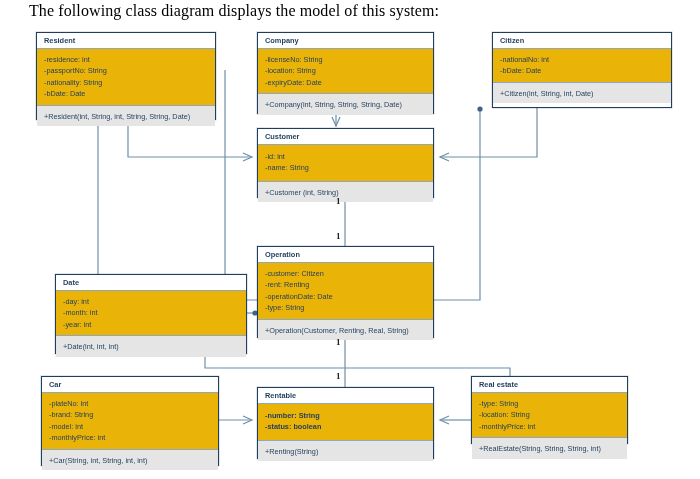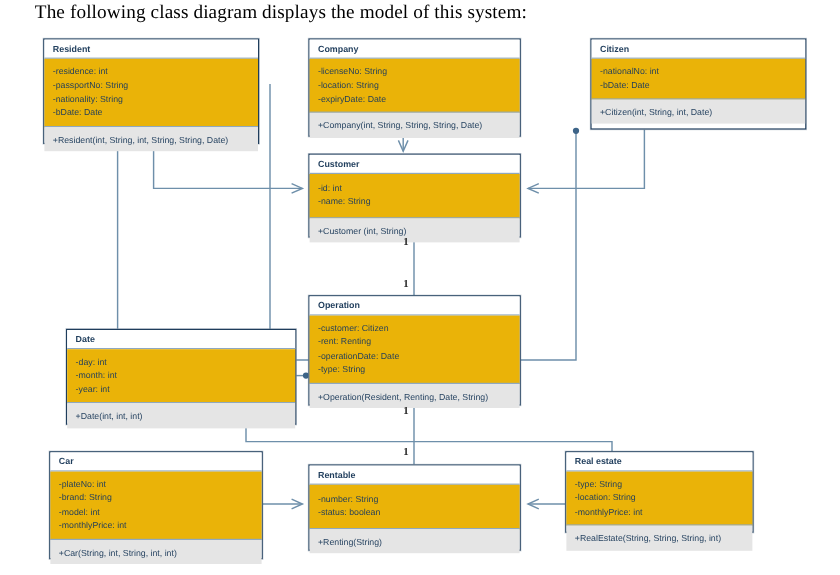--- a/index.html
+++ b/index.html
@@ -205,21 +205,21 @@
 
   <div class="uml-class" style="left:257px; top:246px; width:177px; height:92px;">
     <div class="uml-name">Operation</div>
     <div class="uml-attrs">
       <div class="uml-line">-customer: Citizen</div>
       <div class="uml-line">-rent: Renting</div>
       <div class="uml-line">-operationDate: Date</div>
       <div class="uml-line">-type: String</div>
     </div>
     <div class="uml-ops">
-      <div class="uml-line">+Operation(Resident, Renting, Date, String)</div>
+      <div class="uml-line">+Operation(Customer, Renting, Real, String)</div>
     </div>
   </div>
 
   <div class="uml-class" style="left:55px; top:274px; width:192px; height:80px;">
     <div class="uml-name">Date</div>
     <div class="uml-attrs">
       <div class="uml-line">-day: int</div>
       <div class="uml-line">-month: int</div>
       <div class="uml-line">-year: int</div>
     </div>
@@ -236,21 +236,21 @@
       <div class="uml-line">-model: int</div>
       <div class="uml-line">-monthlyPrice: int</div>
     </div>
     <div class="uml-ops">
       <div class="uml-line">+Car(String, int, String, int, int)</div>
     </div>
   </div>
 
   <div class="uml-class" style="left:257px; top:387px; width:177px; height:72px;">
     <div class="uml-name">Rentable</div>
-    <div class="uml-attrs" style="padding-top:6px; padding-bottom:7px;">
+    <div class="uml-attrs" style="padding-top:6px; padding-bottom:7px;font-weight:bold;">
       <div class="uml-line">-number: String</div>
       <div class="uml-line">-status: boolean</div>
     </div>
     <div class="uml-ops">
       <div class="uml-line">+Renting(String)</div>
     </div>
   </div>
 
   <div class="uml-class" style="left:471px; top:376px; width:157px; height:68px;">
     <div class="uml-name">Real estate</div>

